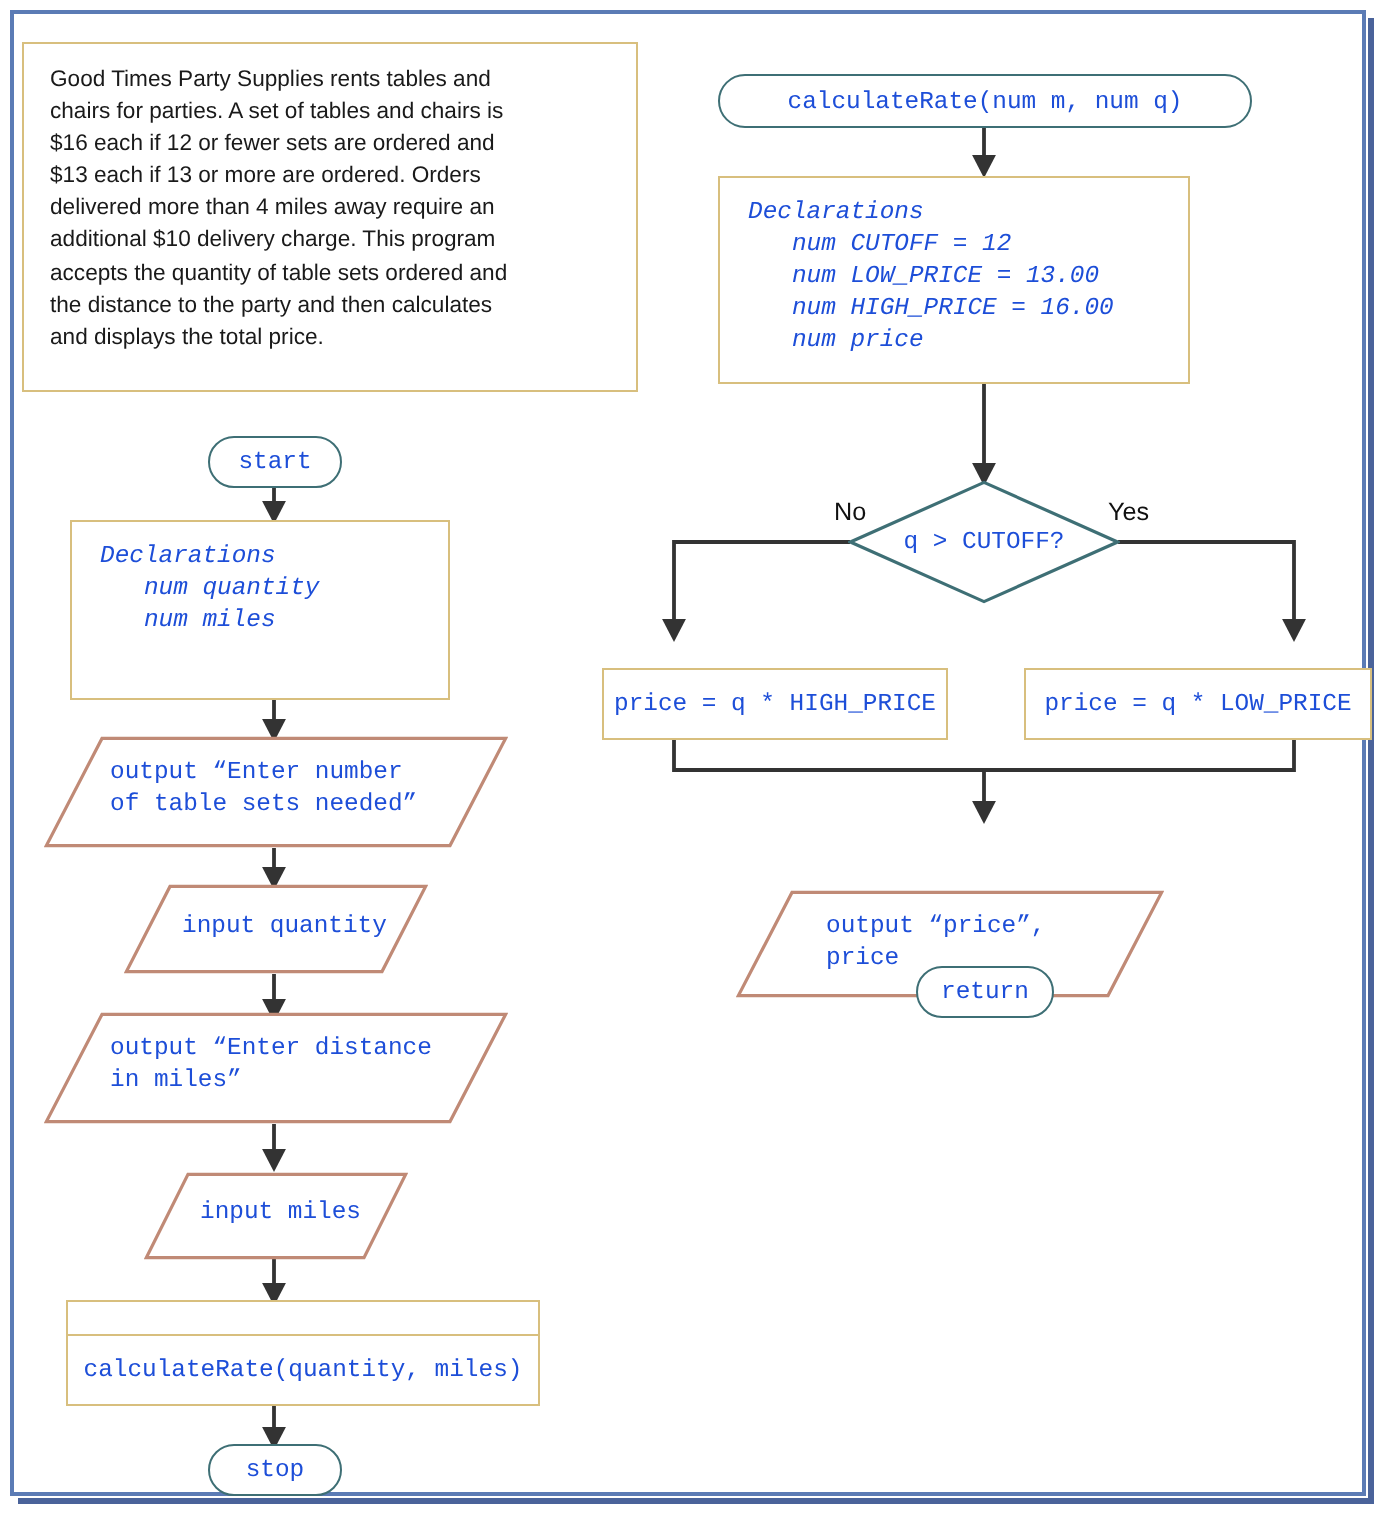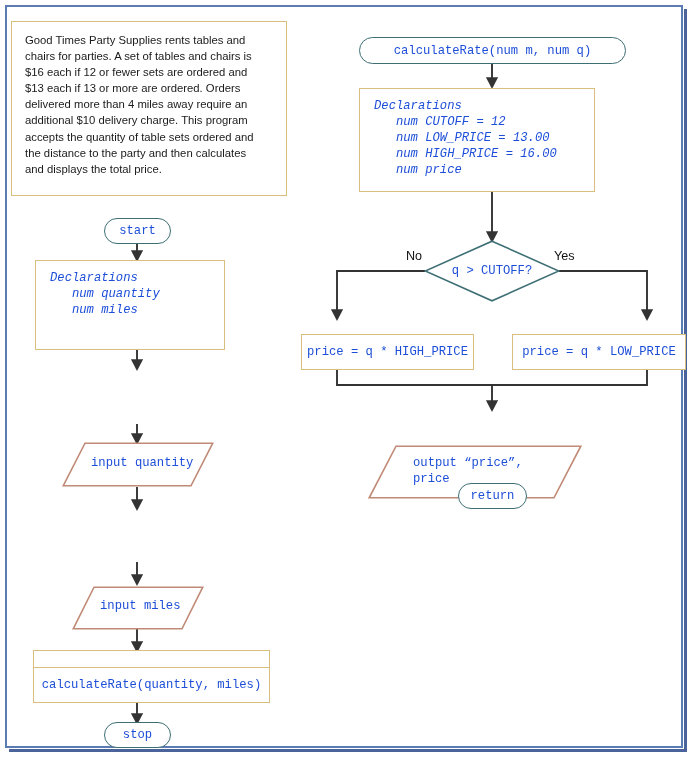--- a/index.html
+++ b/index.html
@@ -46,21 +46,21 @@
     width: 698px;
     height: 763px;
     z-index: 2;
   }
 
   
   #desc-box {
     position: absolute;
     left: 11px;
     top: 21px;
-    width: 276px;
+    width: 308px;
     height: 175px;
     border: 1.5px solid #d8bf7e;
     background: #ffffff;
     box-sizing: border-box;
     z-index: 3;
   }
   #desc-text {
     position: absolute;
     left: 13px;
     top: 10px;
@@ -212,28 +212,42 @@
   <div class="node terminator" style="left:104px; top:218px; width:67px; height:26px;">
     <span class="mono">start</span>
   </div>
 
   <div class="node rect rect-pad" style="left:35px; top:260px; width:190px; height:90px;">
     <div class="mono">Declarations
    num quantity
    num miles</div>
   </div>
 
+  <div class="io-wrap" style="left:22px; top:368px; width:232px; height:56px;">
+    <svg width="232" height="56" xmlns="http://www.w3.org/2000/svg">
+      <polygon points="29,1.2 230.8,1.2 203,54.8 1.2,54.8" fill="#ffffff" stroke="#c08a76" stroke-width="1.6"></polygon>
+    </svg>
+    <div class="io-text mono" style="left:33px; top:10px;">output “Enter number
+of table sets needed”</div>
+  </div>
 
   <div class="io-wrap" style="left:62px; top:442px; width:152px; height:45px;">
     <svg width="152" height="45" xmlns="http://www.w3.org/2000/svg">
       <polygon points="23,1.2 150.8,1.2 129,43.8 1.2,43.8" fill="#ffffff" stroke="#c08a76" stroke-width="1.6"></polygon>
     </svg>
     <div class="io-text mono" style="left:29px; top:13px;">input quantity</div>
   </div>
 
+  <div class="io-wrap" style="left:22px; top:506px; width:232px; height:56px;">
+    <svg width="232" height="56" xmlns="http://www.w3.org/2000/svg">
+      <polygon points="29,1.2 230.8,1.2 203,54.8 1.2,54.8" fill="#ffffff" stroke="#c08a76" stroke-width="1.6"></polygon>
+    </svg>
+    <div class="io-text mono" style="left:33px; top:10px;">output “Enter distance
+in miles”</div>
+  </div>
 
   <div class="io-wrap" style="left:72px; top:586px; width:132px; height:44px;">
     <svg width="132" height="44" xmlns="http://www.w3.org/2000/svg">
       <polygon points="22,1.2 130.8,1.2 110,42.8 1.2,42.8" fill="#ffffff" stroke="#c08a76" stroke-width="1.6"></polygon>
     </svg>
     <div class="io-text mono" style="left:28px; top:12px;">input miles</div>
   </div>
 
   <div class="node rect" style="left:33px; top:650px; width:237px; height:53px;">
     <div class="module-bar"></div>
@@ -258,21 +272,21 @@
    num price</div>
   </div>
 
   <div class="diamond-wrap" style="left:424px; top:240px; width:136px; height:62px;">
     <svg width="136" height="62" xmlns="http://www.w3.org/2000/svg">
       <polygon points="68,1.2 134.8,31 68,60.8 1.2,31" fill="#ffffff" stroke="#3e6f75" stroke-width="1.6"></polygon>
     </svg>
     <div class="diamond-text mono" style="top:23px;">q &gt; CUTOFF?</div>
   </div>
 
-  <span class="branch-label" style="left:406px; top:249px;">No</span>
+  <span class="branch-label" style="left:417px; top:249px;">No</span>
   <span class="branch-label" style="left:554px; top:249px;">Yes</span>
 
   <div class="node rect rect-center" style="left:301px; top:318px; width:173px; height:36px;">
     <span class="mono">price = q * HIGH_PRICE</span>
   </div>
 
   <div class="node rect rect-center" style="left:512px; top:318px; width:174px; height:36px;">
     <span class="mono">price = q * LOW_PRICE</span>
   </div>
 

